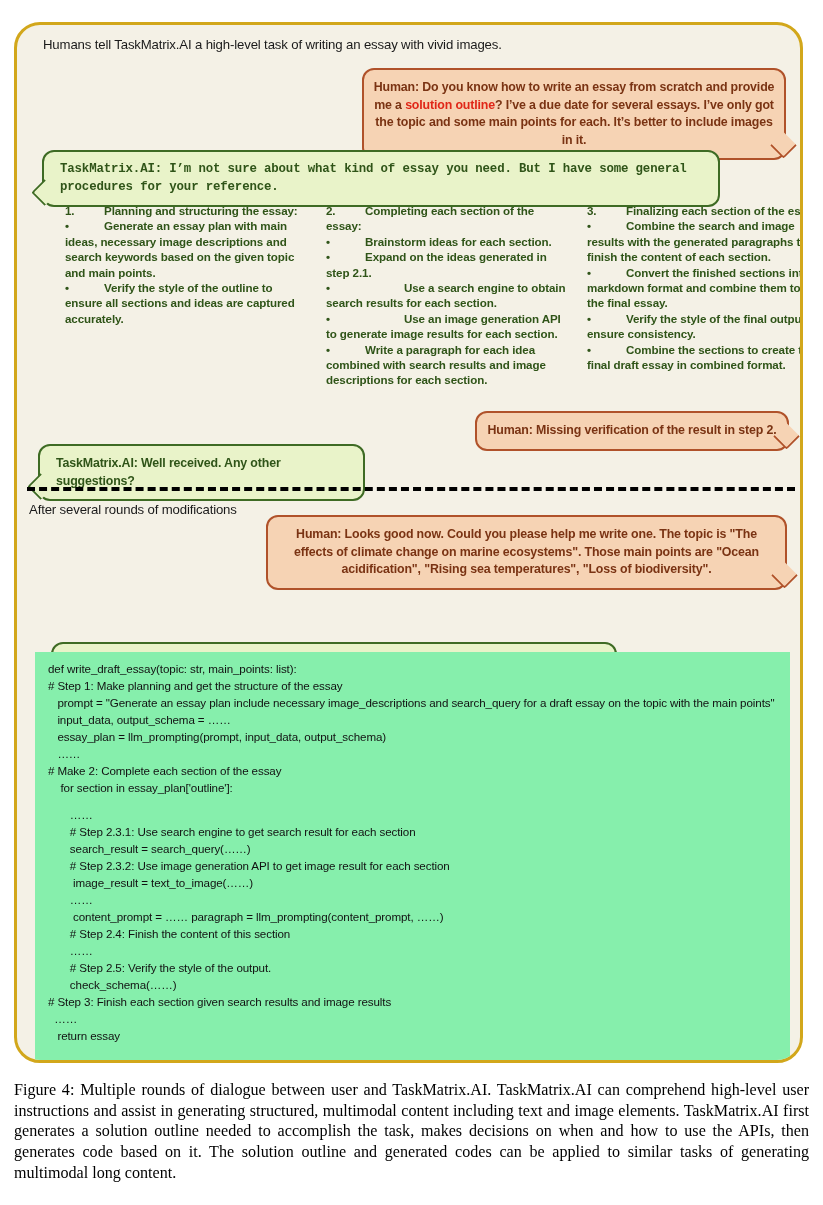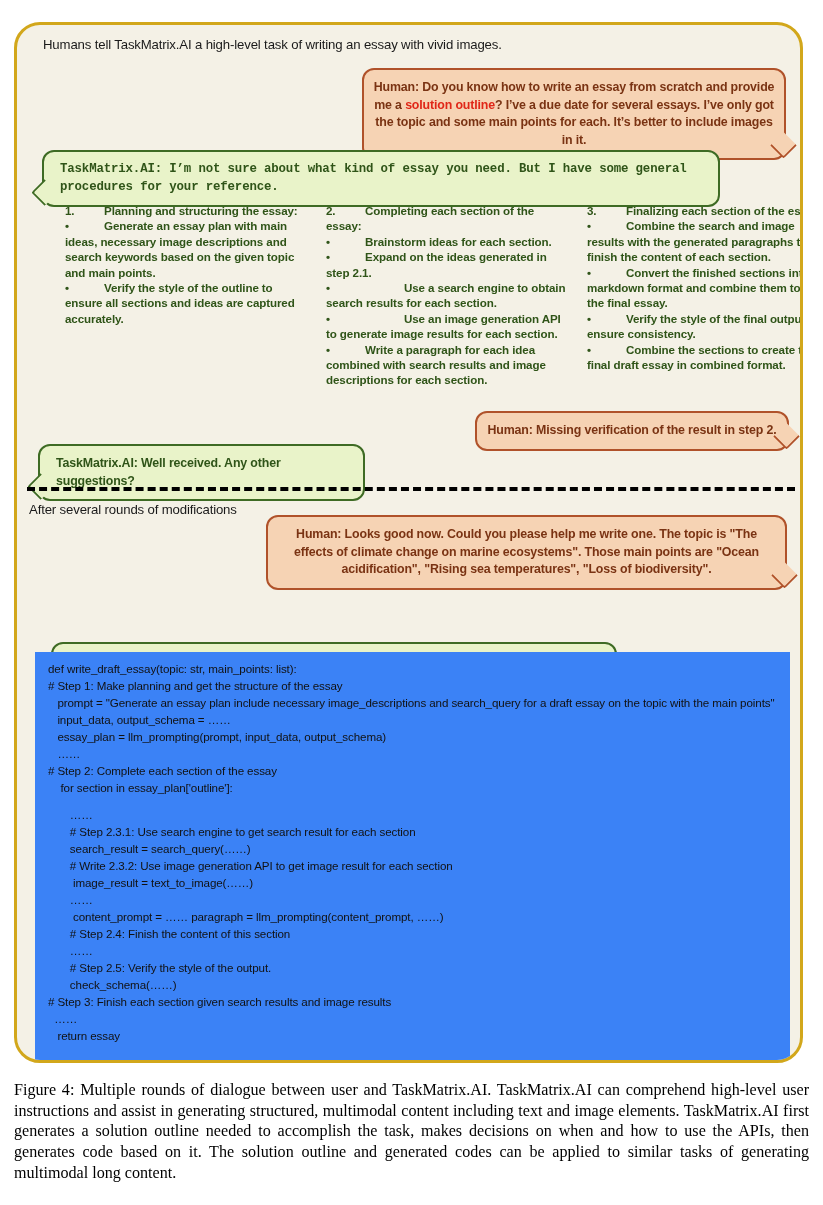--- a/index.html
+++ b/index.html
@@ -147,21 +147,21 @@
     border-top: 4px dashed #000000;
   }
 
   
   .code-block {
     position: absolute;
     left: 18px;
     top: 627px;
     width: 755px;
     box-sizing: border-box;
-    background: #3b82f6;
+    background: #86efac;
     padding: 9px 13px 11px 13px;
     font-family: "Liberation Sans", sans-serif;
     font-size: 11.6px;
     color: #111111;
     line-height: 1.465;
     letter-spacing: -0.1px;
   }
   .code-line {
     white-space: pre-wrap;
     margin: 0;
@@ -247,27 +247,27 @@
       <span class="tail tail-ai" id="tail-ai-3"></span>
     </div>
 
     <div class="code-block">
         <div class="code-line">def write_draft_essay(topic: str, main_points: list):</div>
         <div class="code-line"># Step 1: Make planning and get the structure of the essay</div>
         <div class="code-line">   prompt = "Generate an essay plan include necessary image_descriptions and search_query for a draft essay on the topic with the main points"</div>
         <div class="code-line">   input_data, output_schema = ……</div>
         <div class="code-line">   essay_plan = llm_prompting(prompt, input_data, output_schema)</div>
         <div class="code-line">   ……</div>
-        <div class="code-line"># Step 2: Complete each section of the essay</div>
+        <div class="code-line"># Make 2: Complete each section of the essay</div>
         <div class="code-line">    for section in essay_plan['outline']:</div>
         <div class="code-line blank">&nbsp;</div>
         <div class="code-line">       ……</div>
         <div class="code-line">       # Step 2.3.1: Use search engine to get search result for each section</div>
         <div class="code-line">       search_result = search_query(……)</div>
-        <div class="code-line">       # Write 2.3.2: Use image generation API to get image result for each section</div>
+        <div class="code-line">       # Step 2.3.2: Use image generation API to get image result for each section</div>
         <div class="code-line">        image_result = text_to_image(……)</div>
         <div class="code-line">       ……</div>
         <div class="code-line">        content_prompt = …… paragraph = llm_prompting(content_prompt, ……)</div>
         <div class="code-line">       # Step 2.4: Finish the content of this section</div>
         <div class="code-line">       ……</div>
         <div class="code-line">       # Step 2.5: Verify the style of the output.</div>
         <div class="code-line">       check_schema(……)</div>
         <div class="code-line"># Step 3: Finish each section given search results and image results</div>
         <div class="code-line">  ……</div>
         <div class="code-line">   return essay</div>

